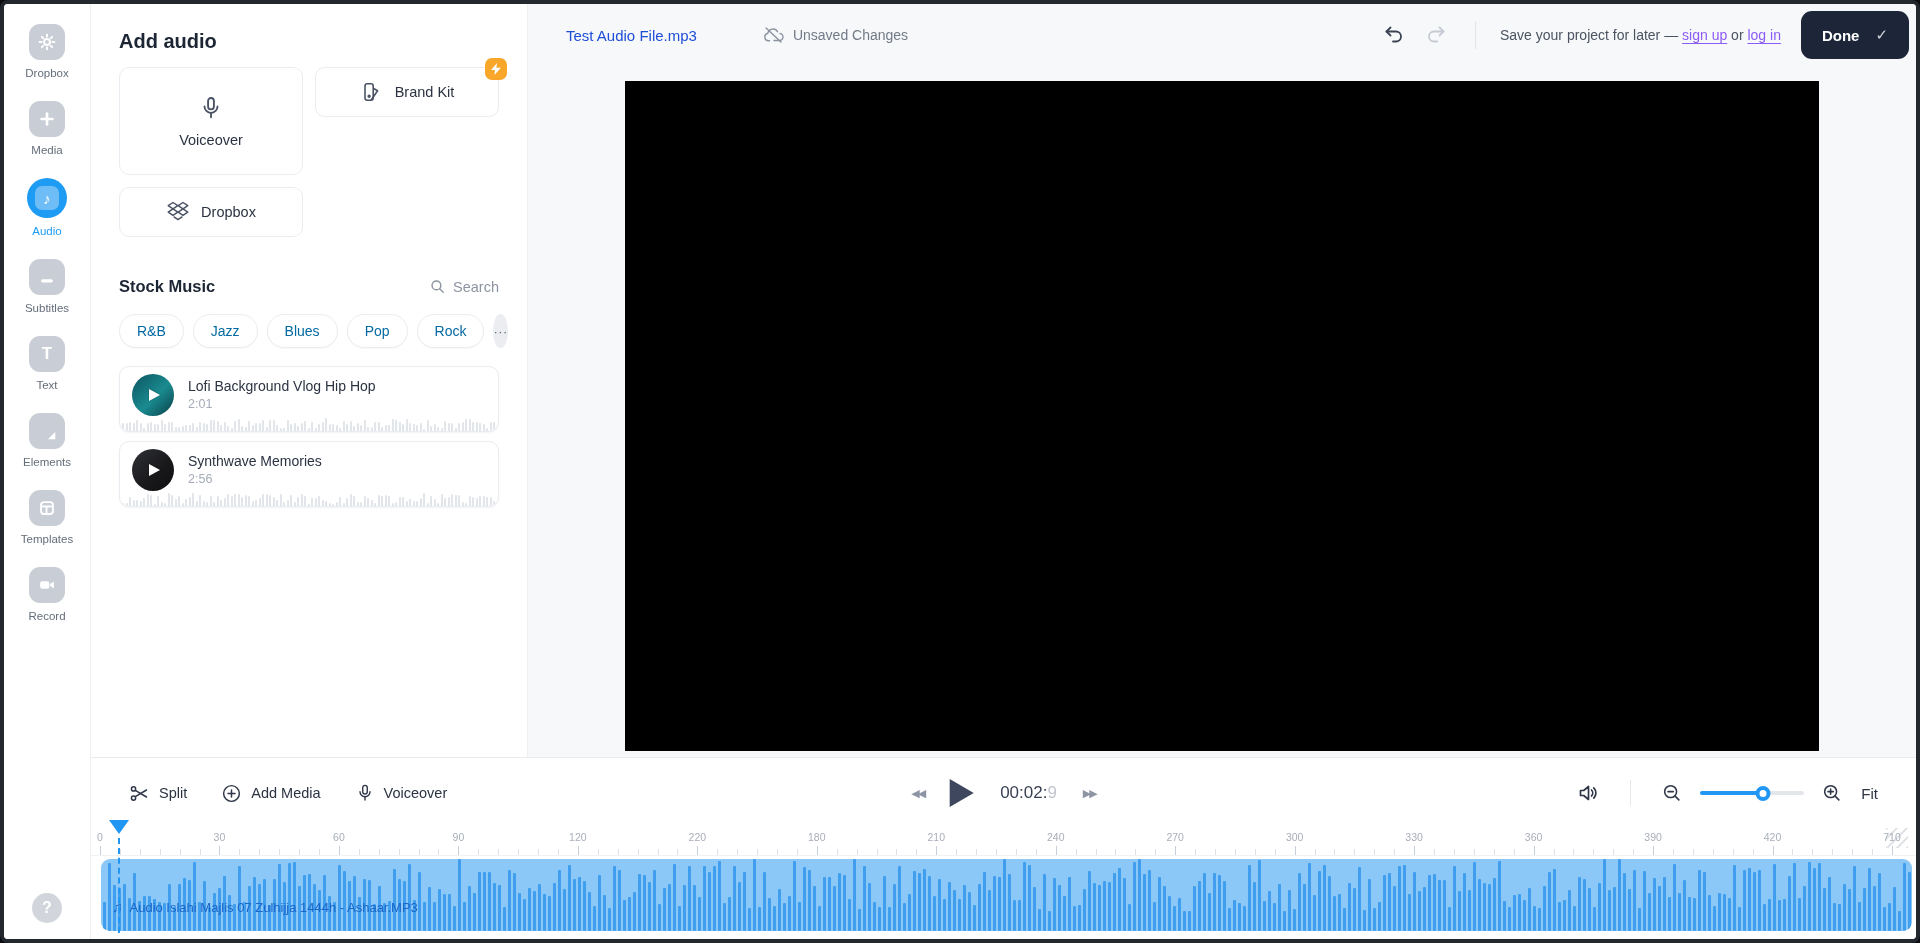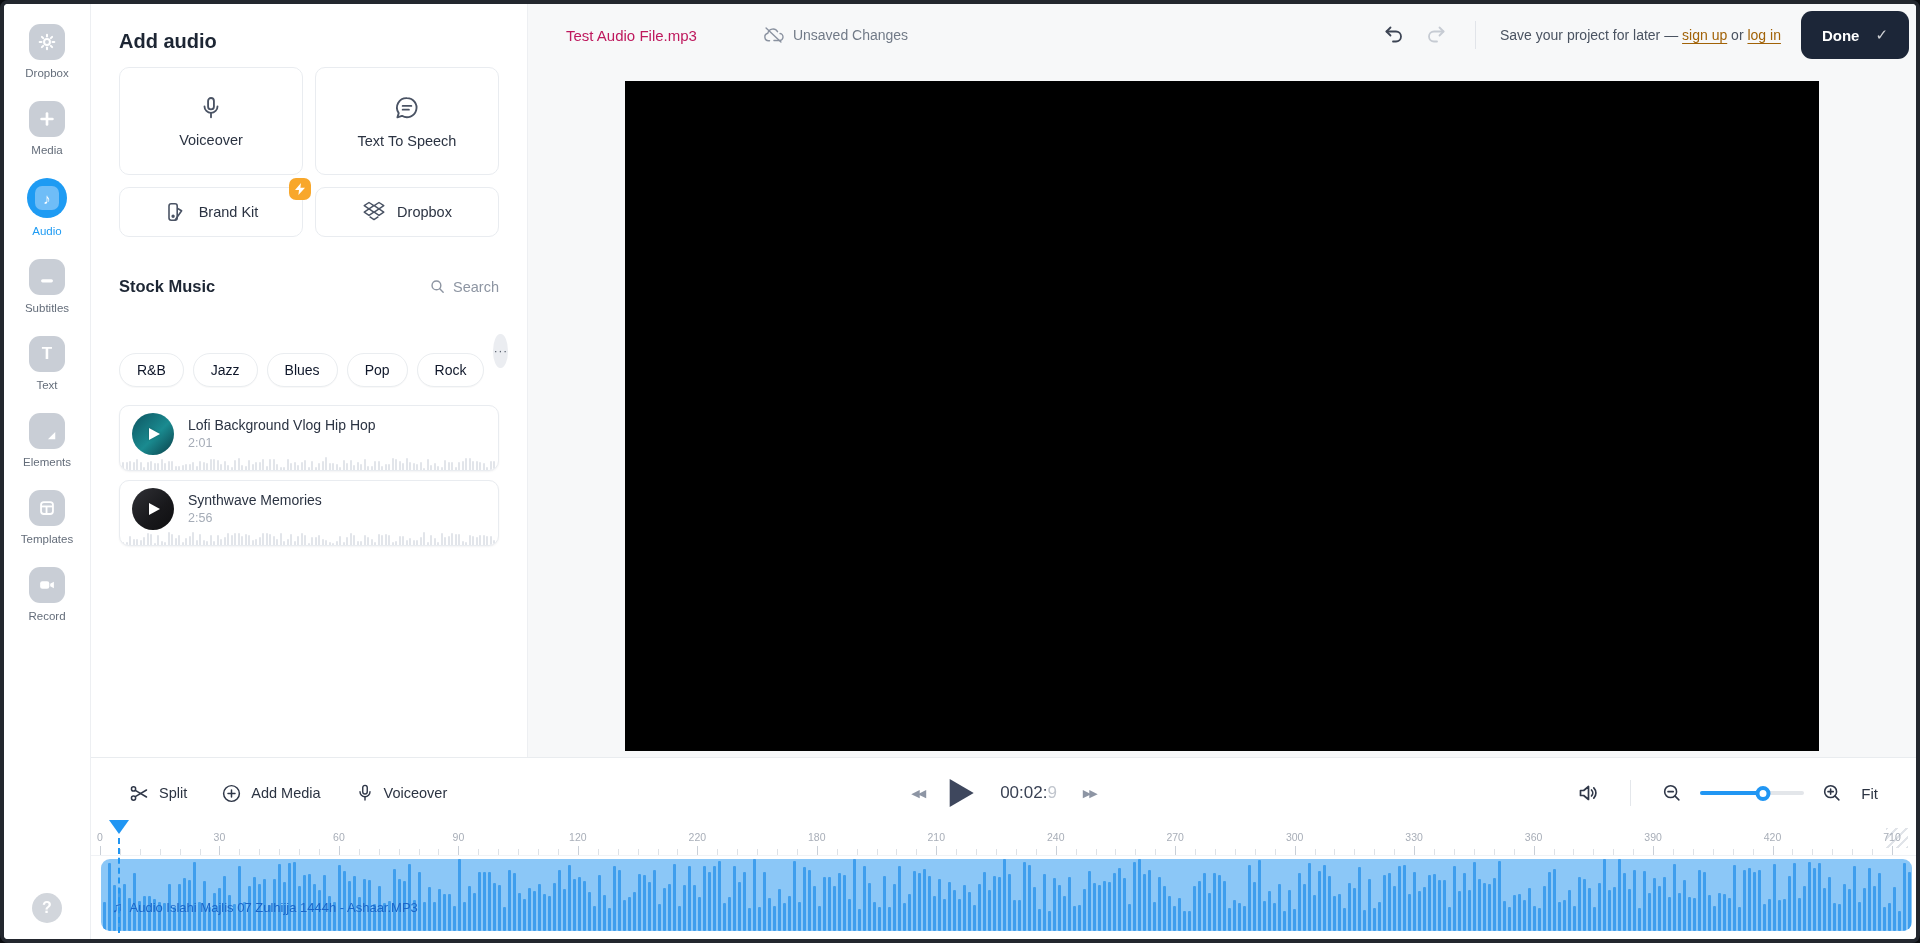--- a/index.html
+++ b/index.html
@@ -26,43 +26,43 @@
   .action-grid { margin-top:14px; display:grid; grid-template-columns:1fr 1fr; gap:12px; }
   .action-card { border:1px solid #e9ecf0; border-radius:10px; background:#fff; cursor:pointer; }
   .action-tall { height:108px; display:flex; flex-direction:column; align-items:center; justify-content:center; gap:11px; }
   .action-short { height:50px; display:flex; align-items:center; justify-content:center; gap:11px; position:relative; }
   .action-label { font-size:14.5px; color:#2b3342; }
   .pro-badge { position:absolute; top:-10px; right:-9px; width:22px; height:22px; border-radius:7px; background:#f8a72b; display:flex; align-items:center; justify-content:center; }
   .stock-head { margin-top:40px; display:flex; align-items:center; justify-content:space-between; }
   .stock-title { font-size:16.5px; font-weight:700; color:#1d2634; }
   .search-btn { display:flex; align-items:center; gap:7px; color:#8d95a2; font-size:14.5px; cursor:pointer; }
   .chip-row { margin-top:18px; display:flex; align-items:center; gap:9px; }
-  .chip { height:34px; padding:0 17px; border:1px solid #eaedf0; border-radius:17px; background:#fff; font-size:14px; color:#0f172a; display:flex; align-items:center; cursor:pointer; box-shadow:0 1px 1px rgba(16,24,40,.03);margin-top:39px; }
+  .chip { height:34px; padding:0 17px; border:1px solid #eaedf0; border-radius:17px; background:#fff; font-size:14px; color:#0369a1; display:flex; align-items:center; cursor:pointer; box-shadow:0 1px 1px rgba(16,24,40,.03); }
   .chip-more { width:34px; height:34px; border-radius:50%; background:#ebedf1; color:#5c6470; font-size:13px; letter-spacing:.5px; display:flex; align-items:center; justify-content:center; cursor:pointer; }
   .track-list { margin-top:18px; display:flex; flex-direction:column; gap:9px; }
   .track-card { position:relative; height:66px; border:1px solid #e9ecf0; border-radius:10px; background:#fff; overflow:hidden; display:flex; align-items:center; padding-left:12px; box-shadow:0 1px 2px rgba(16,24,40,.05); cursor:pointer; }
   .thumb { position:relative; width:42px; height:42px; border-radius:50%; flex:0 0 42px; display:flex; align-items:center; justify-content:center; margin-top:-8px; }
   .thumb .playtri { width:0; height:0; border-left:11px solid #fff; border-top:6.5px solid transparent; border-bottom:6.5px solid transparent; margin-left:3px; filter:drop-shadow(0 0 1px rgba(0,0,0,.25)); }
   .track-meta { margin-left:14px; margin-top:-10px; }
   .track-title { font-size:14px; color:#2b3342; }
   .track-dur { margin-top:3px; font-size:12.5px; color:#a5acb7; }
   .mini-wave { position:absolute; left:2px; right:2px; bottom:0; height:13px; display:flex; align-items:flex-end; gap:1.5px; overflow:hidden; }
   .mini-wave i { flex:0 0 2px; background:#e2e5ea; border-radius:1px 1px 0 0; }
 
   
   .main { position:absolute; left:524px; top:0; right:0; height:753px; background:#f7f8f9; }
   .topbar { height:62px; display:flex; align-items:center; padding-left:38px; }
-  .doc-title { font-size:15px; font-weight:500; color:#be185d; }
+  .doc-title { font-size:15px; font-weight:500; color:#1d4ed8; }
   .save-status { margin-left:66px; display:flex; align-items:center; gap:9px; color:#717a87; font-size:14px; }
   .topbar-right { margin-left:auto; display:flex; align-items:center; }
   .histbtn { width:30px; height:30px; display:flex; align-items:center; justify-content:center; cursor:pointer; }
   .histbtn + .histbtn { margin-left:12px; }
   .tb-divider { width:1px; height:28px; background:#e1e4e9; margin:0 24px; }
   .save-prompt { font-size:14px; color:#4a5361; margin-right:20px; }
-  .save-prompt a { color:#a16207; text-decoration:underline; text-underline-offset:3px; cursor:pointer; }
+  .save-prompt a { color:#8b5cf6; text-decoration:underline; text-underline-offset:3px; cursor:pointer; }
   .done-btn { height:48px; padding:0 21px; margin-right:7px; border-radius:11px; background:#1c2638; color:#fff; font-size:15px; font-weight:700; display:flex; align-items:center; gap:16px; cursor:pointer; }
   .done-btn .chk { font-weight:400; font-size:15px; color:rgba(255,255,255,.8); }
   .canvas { height:691px; display:flex; justify-content:center; align-items:flex-start; padding-top:15px; }
   .video { width:1194px; height:670px; background:#000; }
 
   
   .timeline { position:absolute; left:87px; right:0; top:753px; bottom:0; background:#fff; border-top:1px solid #e9ecef; z-index:25; }
   .tl-toolbar { position:relative; height:70px; display:flex; align-items:center; padding:0 38px; }
   .tool-group-left { display:flex; align-items:center; gap:34px; }
   .tool { display:flex; align-items:center; gap:9px; font-size:14.5px; font-weight:500; color:#2b3342; cursor:pointer; }
@@ -217,32 +217,20 @@
         <span>
           <svg width="26" height="26" viewBox="0 0 24 24">
               <g stroke="#4a5364" stroke-width="1.7" fill="none" stroke-linecap="round">
                 <rect x="9.3" y="2.8" width="5.4" height="10.4" rx="2.7"></rect>
                 <path d="M6 10.5 a6 6 0 0 0 12 0"></path>
                 <line x1="12" y1="16.5" x2="12" y2="20.5"></line>
               </g>
             </svg>
         </span>
         <span class="action-label">Voiceover</span>
-      </div>
-      <div class="action-card action-tall">
-        <span>
-          <svg width="28" height="28" viewBox="0 0 24 24">
-              <g stroke="#4a5364" stroke-width="1.6" fill="none" stroke-linecap="round" stroke-linejoin="round">
-                <path d="M12 3.5 a8.2 8.2 0 1 1-4.3 15.2 L3.8 20 l1.1-3.6 A8.2 8.2 0 0 1 12 3.5 Z"></path>
-                <line x1="8.3" y1="10.2" x2="15.7" y2="10.2"></line>
-                <line x1="8.3" y1="13.4" x2="13.6" y2="13.4"></line>
-              </g>
-            </svg>
-        </span>
-        <span class="action-label">Text To Speech</span>
       </div>
       <div class="action-card action-short">
         <span class="pro-badge">
           <svg width="10" height="12" viewBox="0 0 10 12">
               <path d="M6 0 L0 7 H4 L3.4 12 L10 4.8 H5.4 Z" fill="#fff"></path>
             </svg>
         </span>
         <span>
           <svg width="24" height="24" viewBox="0 0 24 24">
               <g stroke="#4a5364" stroke-width="1.6" fill="none" stroke-linejoin="round">

